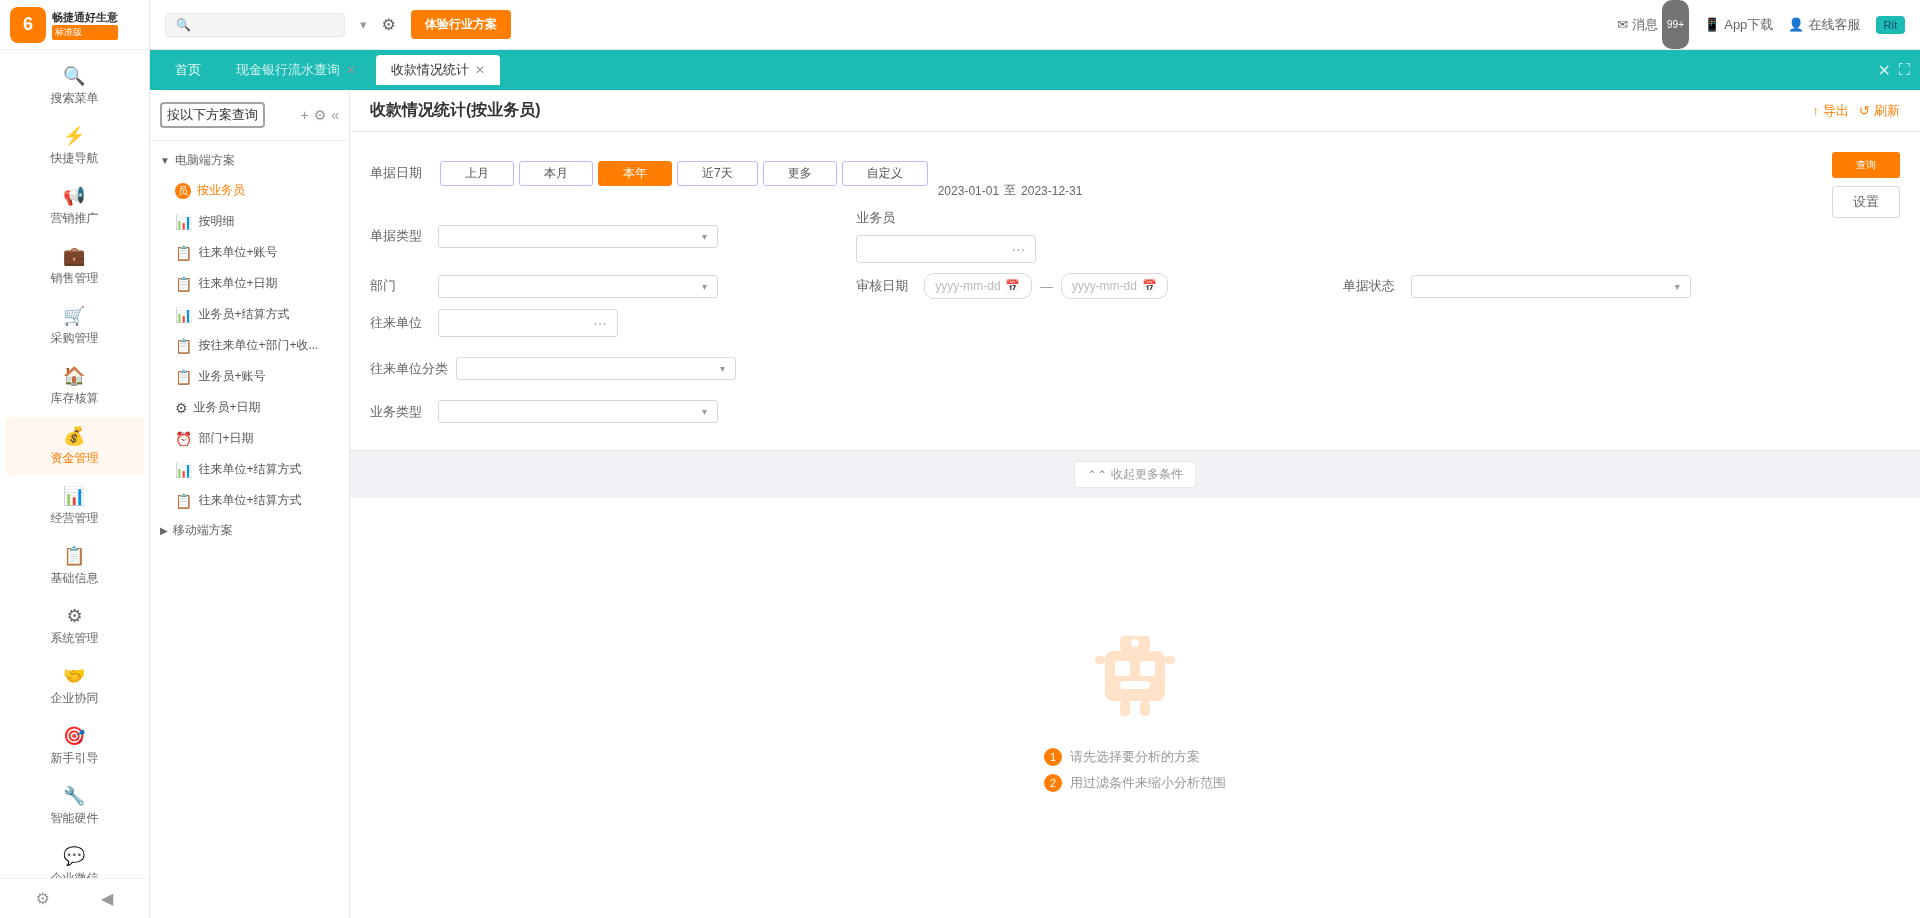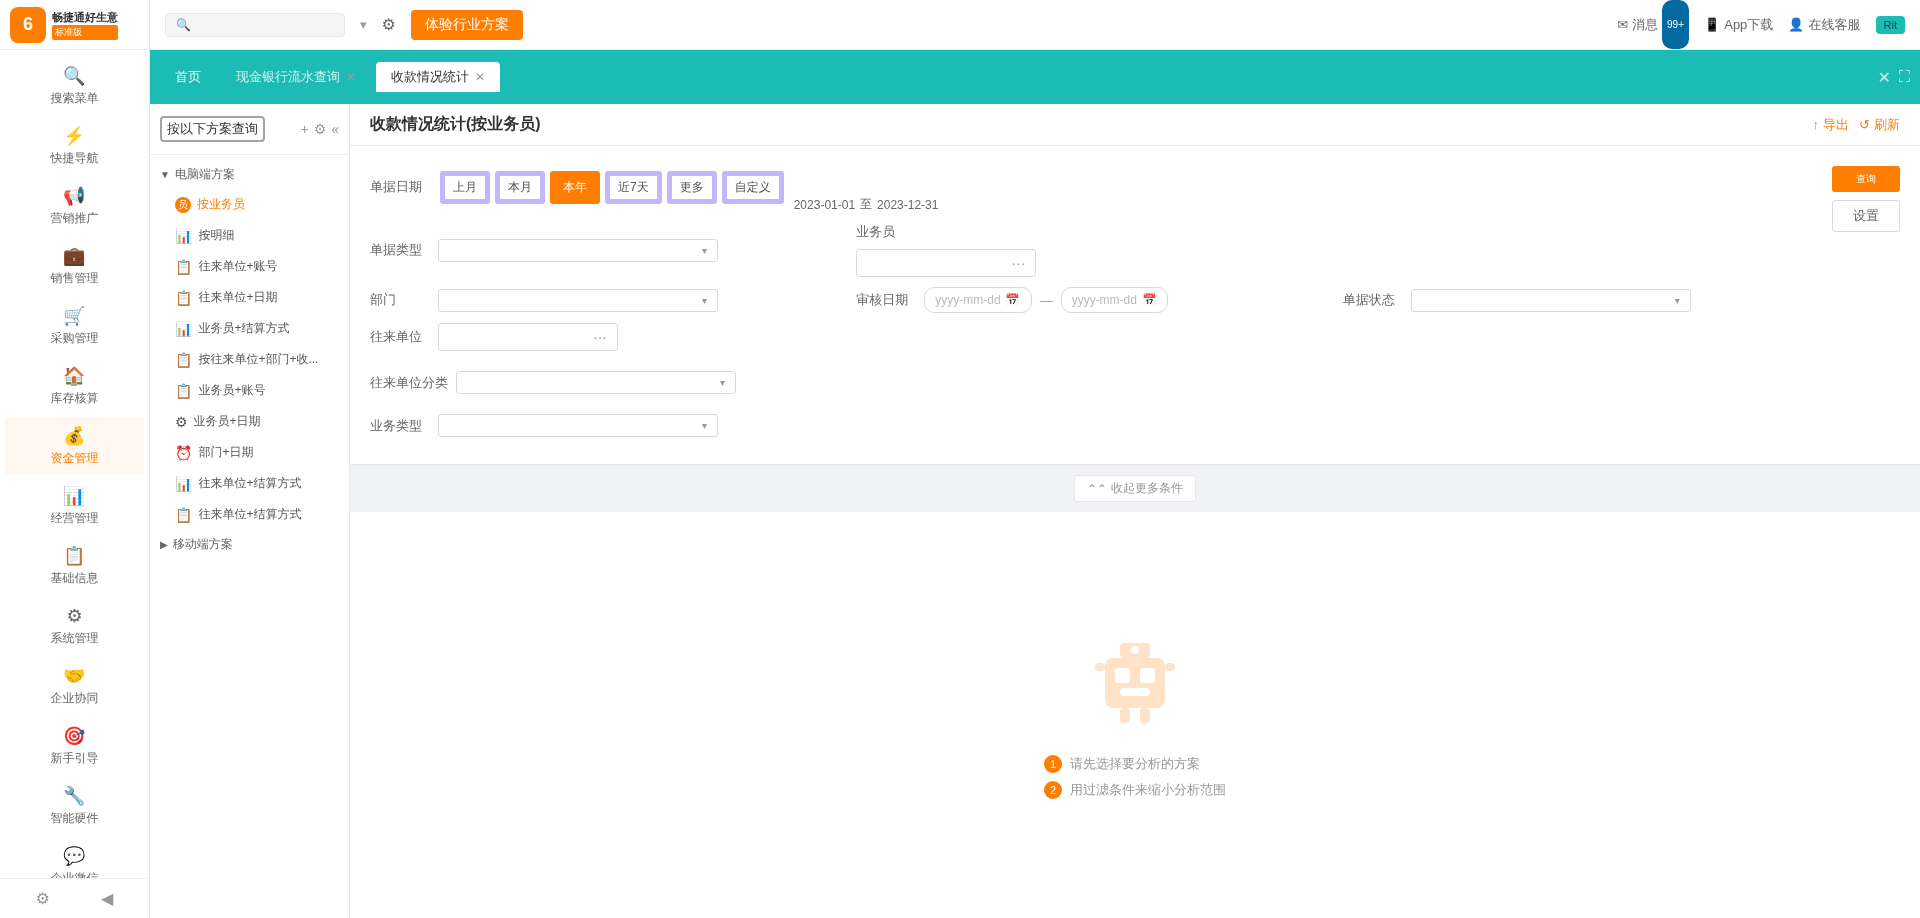--- a/index.html
+++ b/index.html
@@ -21,27 +21,27 @@
     .sidebar-bottom-btn { color: #999; cursor: pointer; font-size: 16px; }
 
     
     .main { flex: 1; display: flex; flex-direction: column; overflow: hidden; }
 
     
     .topbar { height: 50px; background: #fff; display: flex; align-items: center; padding: 0 15px; border-bottom: 1px solid #e8e8e8; justify-content: space-between; flex-shrink: 0; }
     .topbar-left { display: flex; align-items: center; gap: 15px; }
     .topbar-search { background: #f5f5f5; border: 1px solid #e8e8e8; border-radius: 4px; padding: 4px 10px; font-size: 12px; color: #999; display: flex; align-items: center; gap: 5px; width: 180px; }
     .topbar-right { display: flex; align-items: center; gap: 15px; }
-    .topbar-btn { background: #ff7d00; color: white; border: none; border-radius: 4px; padding: 6px 14px; cursor: pointer; font-size: 14px; }
+    .topbar-btn { background: #ff7d00; color: white; border: none; border-radius: 4px; padding: 6px 14px; cursor: pointer; font-size: 12px; font-weight: bold; }
     .gear-icon { color: #666; cursor: pointer; font-size: 16px; }
     .topbar-action { display: flex; align-items: center; gap: 4px; color: #666; cursor: pointer; font-size: 13px; }
-    .badge { background: #0369a1; color: white; border-radius: 10px; font-size: 10px; padding: 19px 5px; }
-
-    
-    .tab-bar { height: 54px; background: #1cbbb4; display: flex; align-items: center; padding: 0 10px; gap: 5px; flex-shrink: 0; }
+    .badge { background: #737373; color: white; border-radius: 10px; font-size: 10px; padding: 19px 5px; }
+
+    
+    .tab-bar { height: 40px; background: #1cbbb4; display: flex; align-items: center; padding: 0 10px; gap: 5px; flex-shrink: 0; }
     .tab { padding: 6px 15px; color: rgba(255,255,255,0.8); cursor: pointer; font-size: 13px; border-radius: 4px 4px 0 0; display: flex; align-items: center; gap: 6px; }
     .tab.active { background: white; color: #333; }
     .tab .close-btn { font-size: 12px; color: #999; }
     .tab-home { color: rgba(255,255,255,0.9); }
     .tab-spacer { flex: 1; }
     .tab-window-controls { display: flex; gap: 8px; color: rgba(255,255,255,0.8); }
     .tab-window-btn { cursor: pointer; font-size: 16px; }
 
     
     .content { flex: 1; display: flex; overflow: hidden; }
@@ -64,21 +64,21 @@
     .right-panel { flex: 1; display: flex; flex-direction: column; background: #f0f2f5; overflow: hidden; }
     .page-header { background: #fff; padding: 10px 20px; display: flex; align-items: center; justify-content: space-between; border-bottom: 1px solid #e8e8e8; }
     .page-title { font-size: 16px; font-weight: bold; color: #333; }
     .page-actions { display: flex; gap: 10px; }
     .page-action-btn { display: flex; align-items: center; gap: 4px; color: #ff7d00; cursor: pointer; font-size: 13px; background: none; border: none; }
 
     
     .filter-area { background: #fff; padding: 15px 20px; border-bottom: 1px solid #e8e8e8; }
     .filter-label { color: #666; font-size: 13px; min-width: 60px; flex-shrink: 0; }
     .date-buttons { display: flex; gap: 5px; align-items: center; }
-    .date-btn { padding: 3px 8px; border: 5px solid #c4b5fd; border-radius: 3px; background: white; cursor: pointer; font-size: 12px; color: #555; }
+    .date-btn { padding: 3px 24px; border: 1px solid #c4b5fd; border-radius: 3px; background: white; cursor: pointer; font-size: 12px; color: #555; }
     .date-btn.active { background: #ff7d00; color: white; border-color: #ff7d00; }
     .date-range { display: flex; align-items: center; gap: 5px; font-size: 12px; color: #666; margin-top: 35px; }
     .filter-select { border: 1px solid #d9d9d9; border-radius: 3px; padding: 5px 10px; min-width: 180px; display: flex; align-items: center; justify-content: space-between; cursor: pointer; background: white; }
     .filter-select-wide { min-width: 280px; }
     .filter-select .down-arrow { color: #999; font-size: 10px; }
     .filter-date-input { border: 1px solid #d9d9d9; border-radius: 10px; padding: 5px 10px; font-size: 12px; color: #bbb; background: white; display: flex; align-items: center; gap: 5px; }
     .date-sep { color: #999; }
     .btn-query { background: #ff7d00; color: white; border: none; border-radius: 3px; padding: 6px 20px; cursor: pointer; font-size: 10px; }
     .btn-setting { background: white; color: #666; border: 1px solid #d9d9d9; border-radius: 3px; padding: 6px 20px; cursor: pointer; font-size: 13px; }
 

